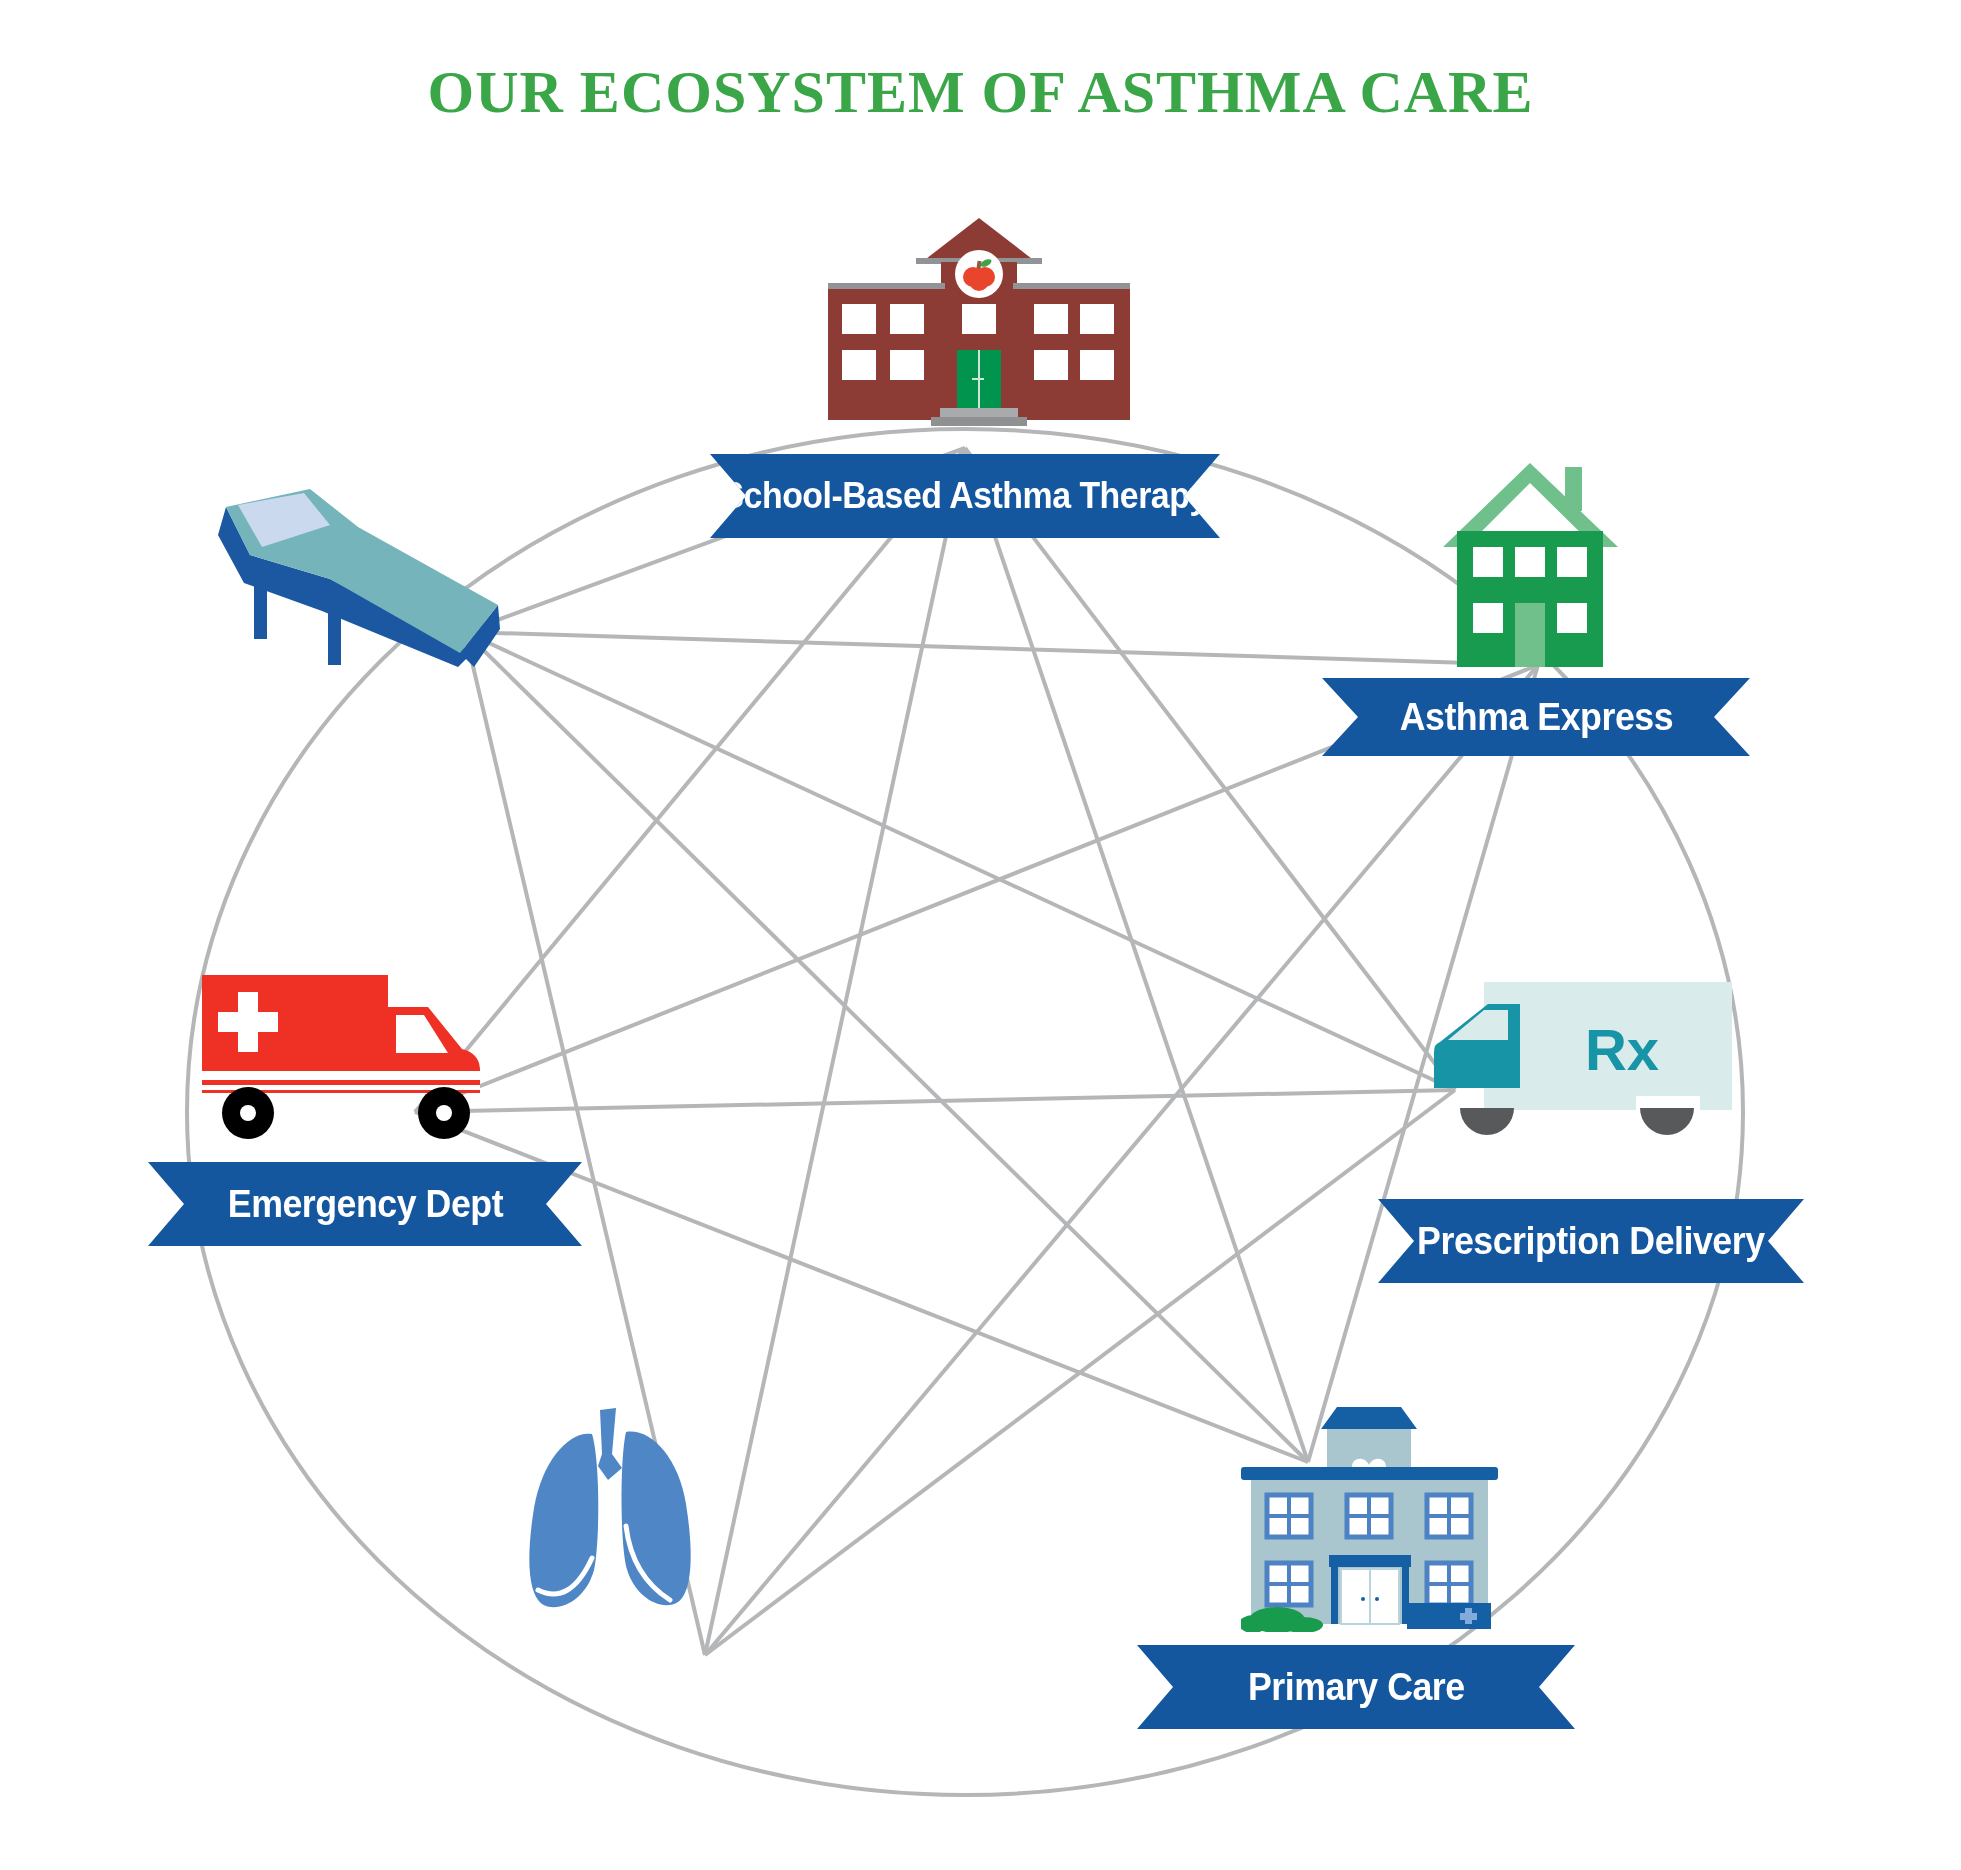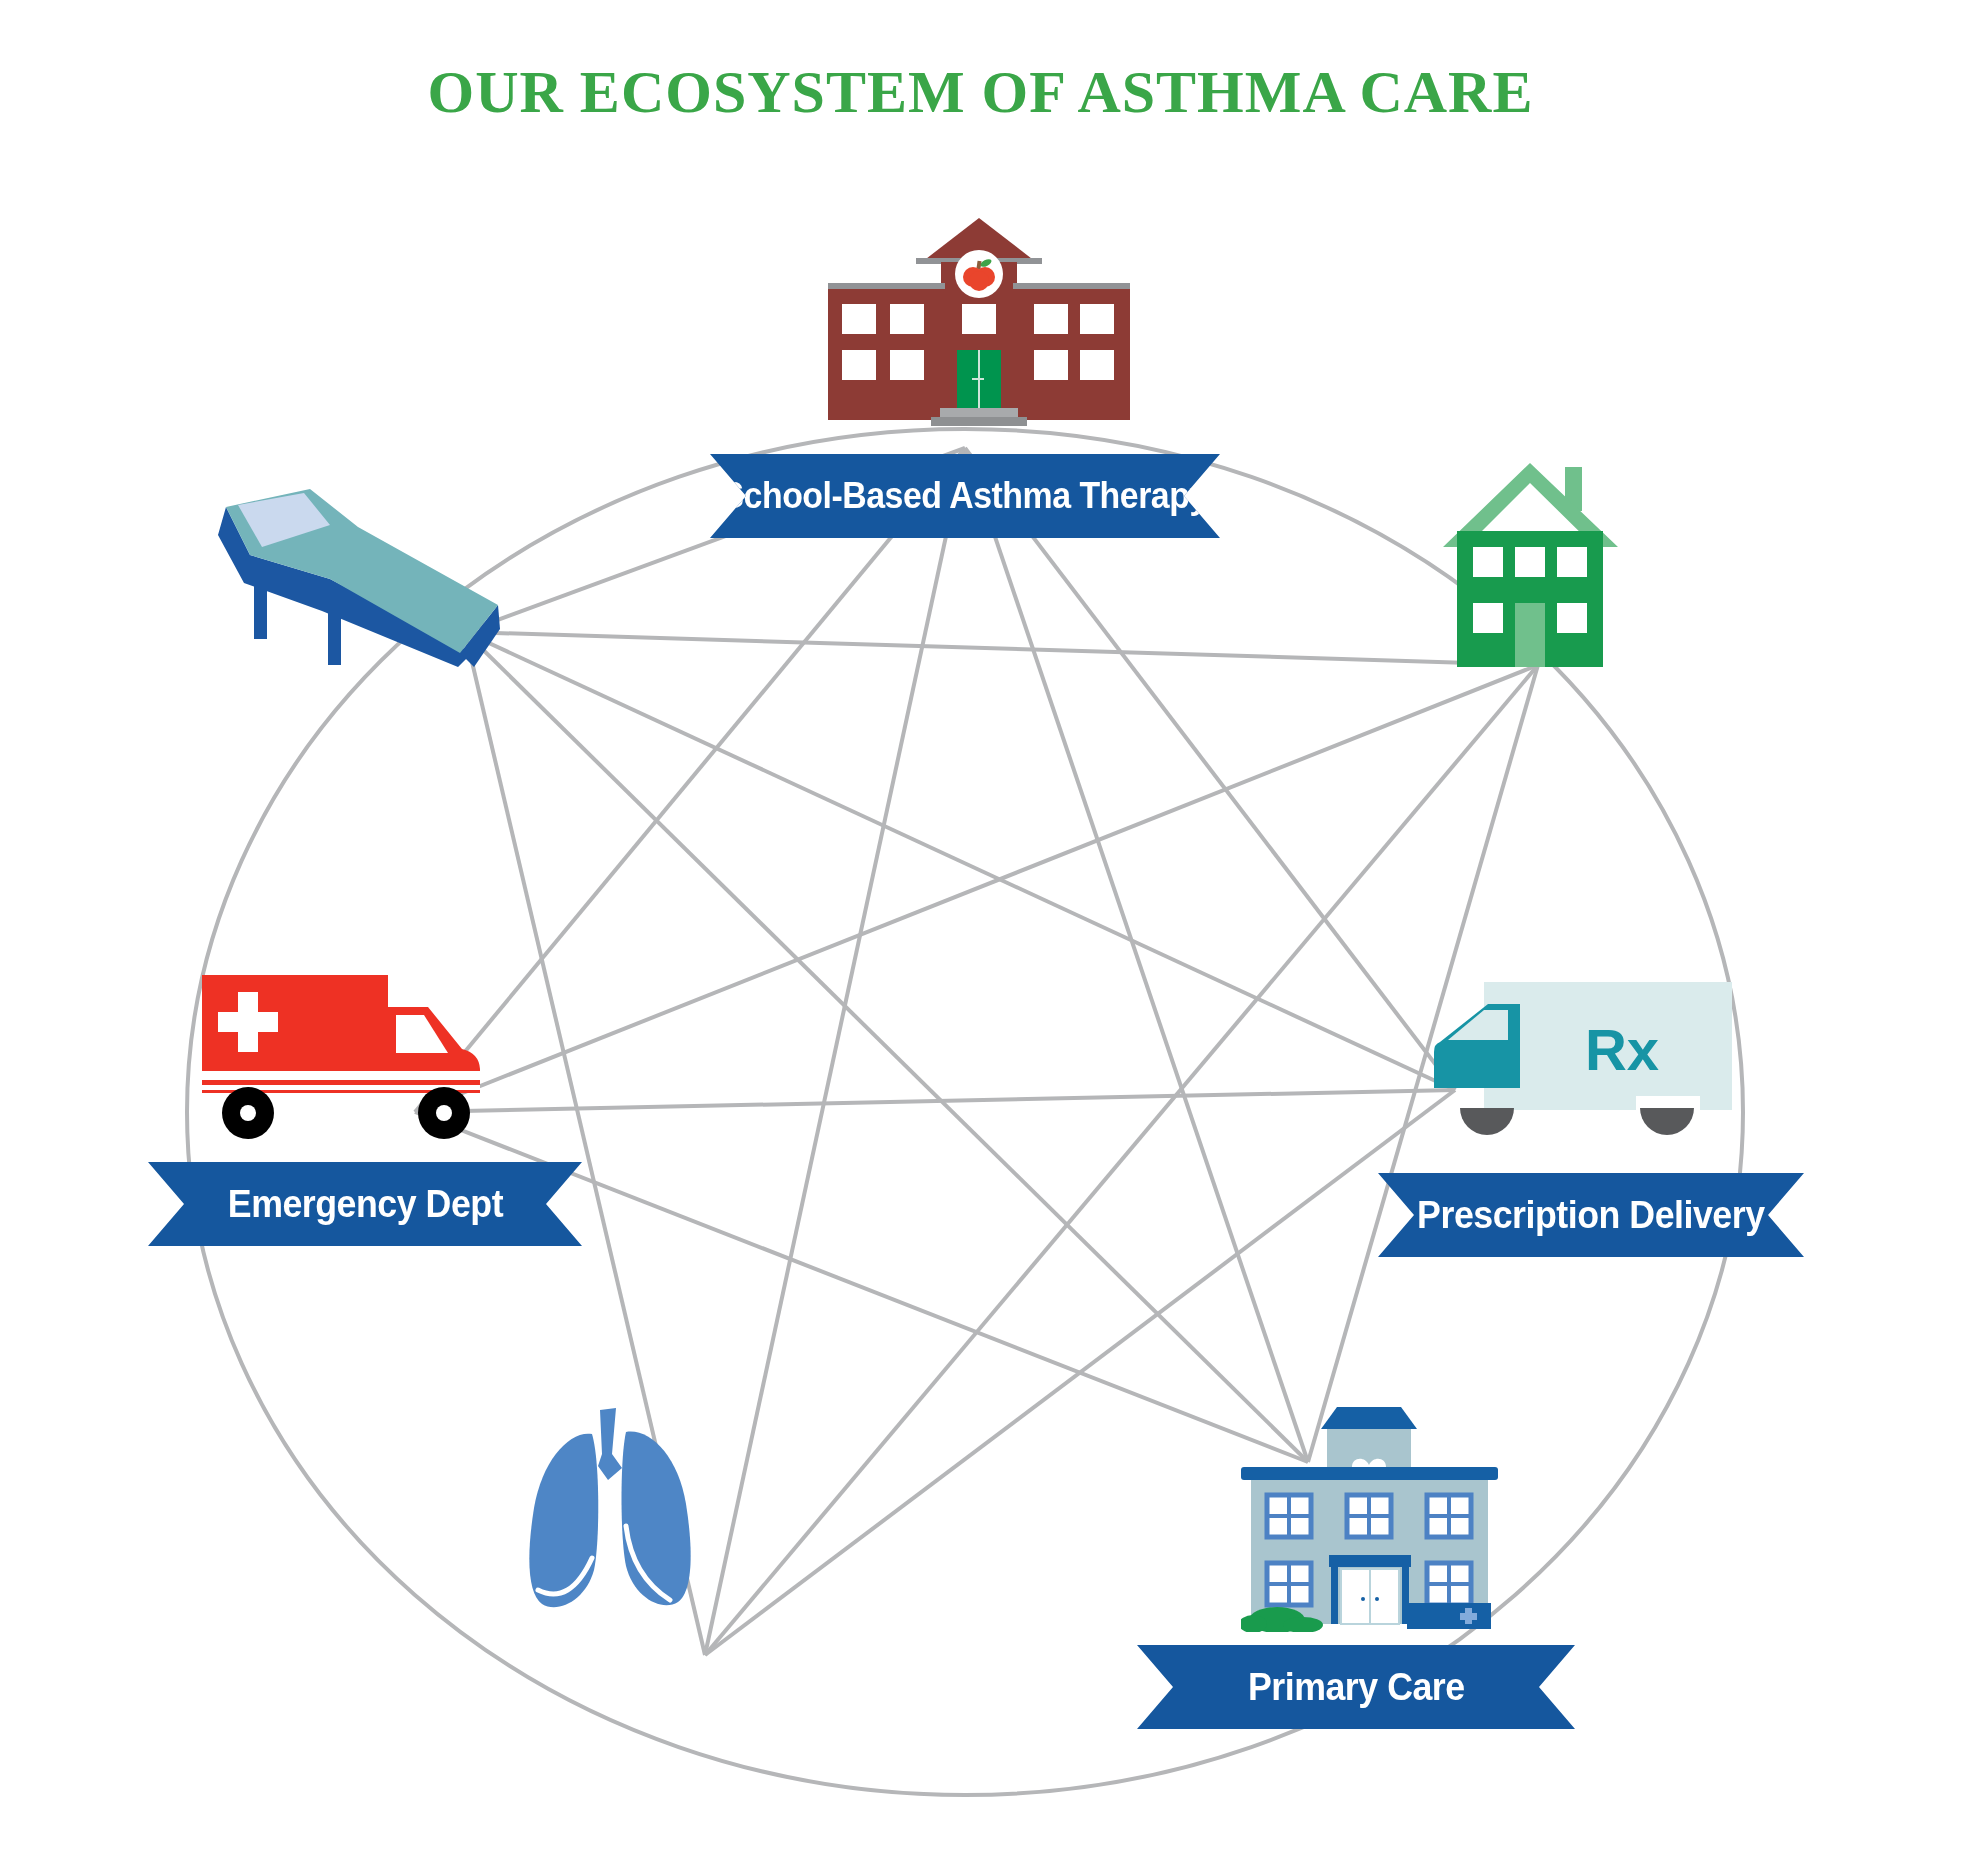--- a/index.html
+++ b/index.html
@@ -93,20 +93,23 @@
     <path d="M0,92 L87,8 L175,92 L152,92 L87,28 L23,92 Z" fill="#70C08C"></path>
     <rect x="14" y="76" width="146" height="136" fill="#189B4E"></rect>
     <rect x="30" y="92" width="30" height="30" fill="#ffffff"></rect>
     <rect x="72" y="92" width="30" height="30" fill="#ffffff"></rect>
     <rect x="114" y="92" width="30" height="30" fill="#ffffff"></rect>
     <rect x="30" y="148" width="30" height="30" fill="#ffffff"></rect>
     <rect x="114" y="148" width="30" height="30" fill="#ffffff"></rect>
     <rect x="72" y="148" width="30" height="64" fill="#70C08C"></rect>
   </svg>
 
+  <div class="banner" style="left:1322px;top:678px;width:428px;height:78px">
+    <span class="banner-label">Asthma Express</span>
+  </div>
 
   <svg class="icon" style="left:200px;top:975px" width="293" height="165" viewBox="0 0 293 165">
     <rect x="2" y="0" width="186" height="118" fill="#EE3124"></rect>
     <path d="M188,32 L228,32 L262,74 Q279,78 280,94 L280,118 L188,118 Z" fill="#EE3124"></path>
     <polygon points="196,40 224,40 248,78 196,78" fill="#ffffff"></polygon>
     <rect x="38" y="17" width="20" height="60" fill="#ffffff"></rect>
     <rect x="18" y="37" width="60" height="20" fill="#ffffff"></rect>
     <rect x="2" y="96" width="278" height="9" fill="#ffffff"></rect>
     <rect x="2" y="110" width="278" height="5" fill="#ffffff"></rect>
     <circle cx="48" cy="138" r="26" fill="#000000"></circle>
@@ -122,21 +125,21 @@
   <svg class="icon" style="left:1434px;top:982px" width="300" height="156" viewBox="0 0 300 156">
     <rect x="50" y="0" width="248" height="128" fill="#DAEBEC"></rect>
     <rect x="202" y="114" width="64" height="14" fill="#ffffff"></rect>
     <path d="M26,126 a27,27 0 0 0 54,0 z" fill="#58595B"></path>
     <path d="M206,126 a27,27 0 0 0 54,0 z" fill="#58595B"></path>
     <path d="M6,60 Q0,62 0,70 L0,106 L86,106 L86,22 L54,22 Z" fill="#1794A5"></path>
     <polygon points="14,58 50,28 74,28 74,58" fill="#DAEBEC"></polygon>
     <text x="188" y="88" text-anchor="middle" fill="#1794A5" font-family="Liberation Sans, sans-serif" font-weight="bold" font-size="58">Rx</text>
   </svg>
 
-  <div class="banner" style="left:1378px;top:1173px;width:426px;height:84px">
+  <div class="banner" style="left:1378px;top:1199px;width:426px;height:84px">
     <span class="banner-label">Prescription Delivery</span>
   </div>
 
   <svg class="icon" style="left:522px;top:1408px" width="177" height="212" viewBox="0 0 177 212">
     <path d="M78,2 L94,0 L90,46 L100,60 L86,72 L76,58 L80,46 Z" fill="#4E86C6"></path>
     <path d="M70,26 C48,22 20,52 12,100 C4,150 6,186 20,196 C36,206 64,192 72,162 C78,134 78,52 70,26 Z" fill="#4E86C6"></path>
     <path d="M16,182 Q48,198 70,150" stroke="#ffffff" stroke-width="5" fill="none" stroke-linecap="round"></path>
     <path d="M104,24 C128,20 156,48 164,96 C172,146 170,184 156,194 C140,204 112,190 104,158 C98,130 98,50 104,24 Z" fill="#4E86C6"></path>
     <path d="M104,118 Q110,168 148,192" stroke="#ffffff" stroke-width="5" fill="none" stroke-linecap="round"></path>
   </svg>

